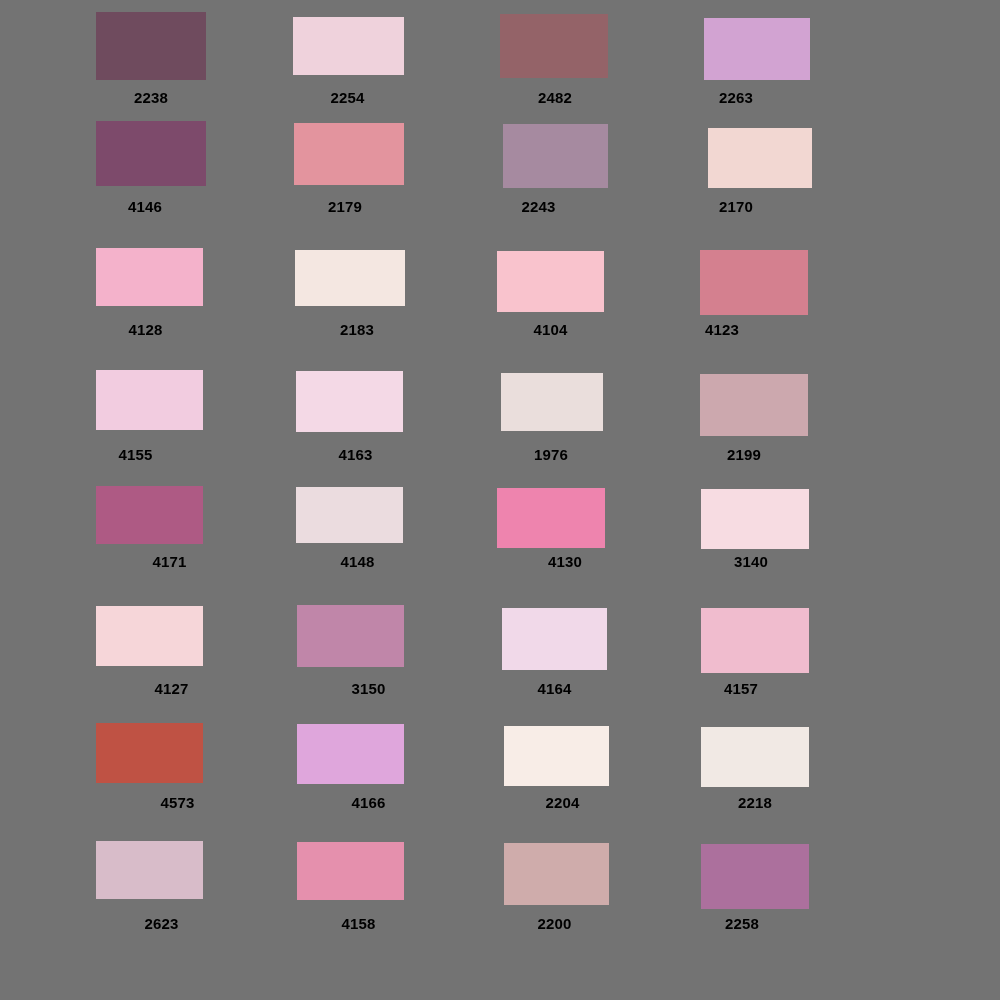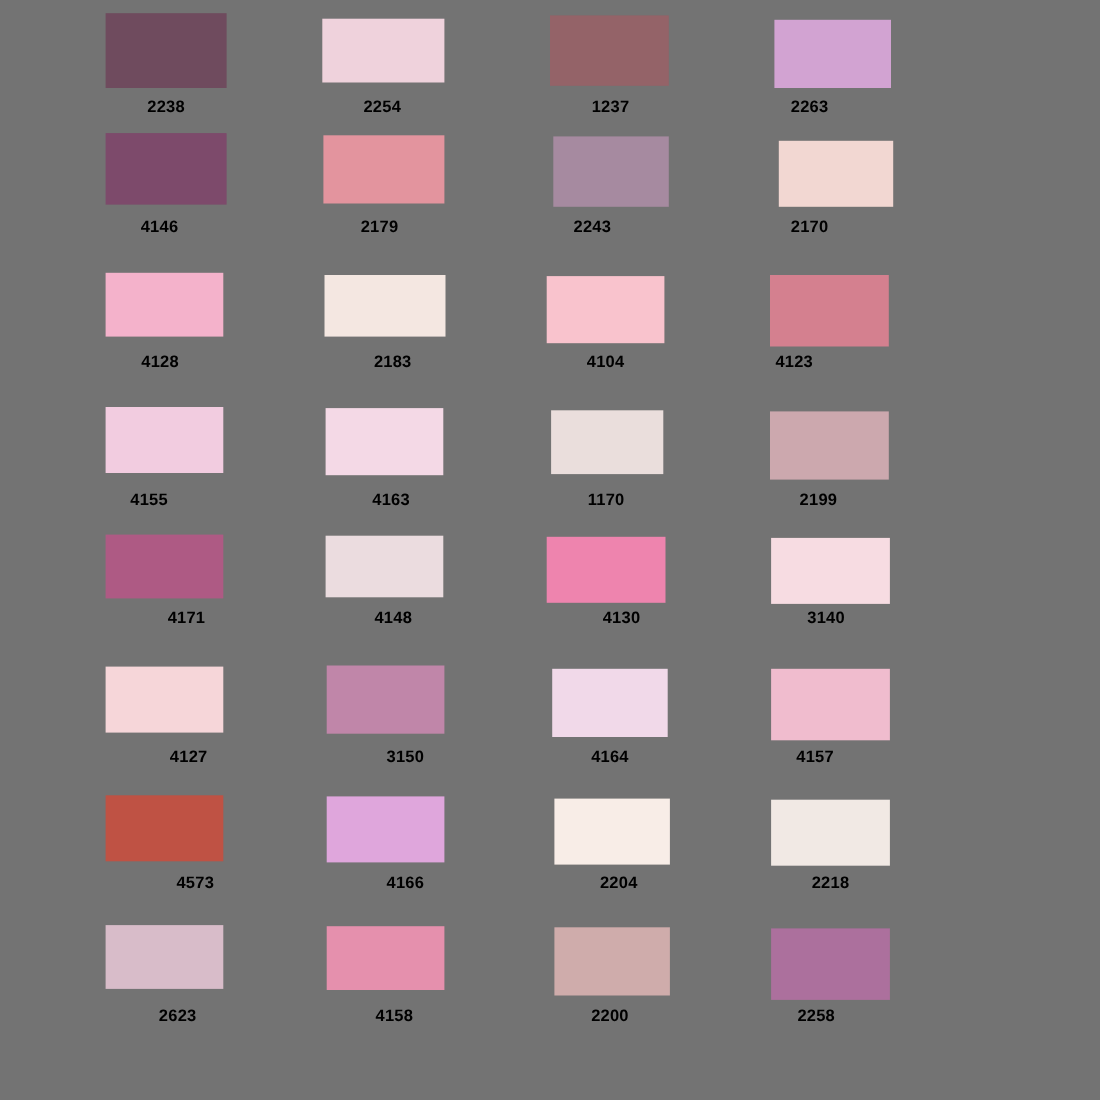--- a/index.html
+++ b/index.html
@@ -51,21 +51,21 @@
     <div class="swatch-cell" style="left: 0px; top: 0px;">
       <div class="swatch-chip" style="left: 96px; top: 12px; width: 110px; height: 68px; background: rgb(111, 75, 94);"></div>
       <div class="swatch-label" style="left: 96px; top: 90px; width: 110px; color: rgb(0, 0, 0);">2238</div>
     </div>
     <div class="swatch-cell" style="left: 0px; top: 0px;">
       <div class="swatch-chip" style="left: 293px; top: 17px; width: 111px; height: 58px; background: rgb(239, 210, 220);"></div>
       <div class="swatch-label" style="left: 292px; top: 90px; width: 111px; color: rgb(0, 0, 0);">2254</div>
     </div>
     <div class="swatch-cell" style="left: 0px; top: 0px;">
       <div class="swatch-chip" style="left: 500px; top: 14px; width: 108px; height: 64px; background: rgb(148, 99, 104);"></div>
-      <div class="swatch-label" style="left: 501px; top: 90px; width: 108px; color: rgb(0, 0, 0);">1237</div>
+      <div class="swatch-label" style="left: 501px; top: 90px; width: 108px; color: rgb(0, 0, 0);">2482</div>
     </div>
     <div class="swatch-cell" style="left: 0px; top: 0px;">
       <div class="swatch-chip" style="left: 704px; top: 18px; width: 106px; height: 62px; background: rgb(210, 163, 210);"></div>
       <div class="swatch-label" style="left: 683px; top: 90px; width: 106px; color: rgb(0, 0, 0); text-align: center;">2263</div>
     </div>
     <div class="swatch-cell" style="left: 0px; top: 0px;">
       <div class="swatch-chip" style="left: 96px; top: 121px; width: 110px; height: 65px; background: rgb(125, 74, 107);"></div>
       <div class="swatch-label" style="left: 90px; top: 199px; width: 110px; color: rgb(0, 0, 0);">4146</div>
     </div>
     <div class="swatch-cell" style="left: 0px; top: 0px;">
@@ -99,21 +99,21 @@
     <div class="swatch-cell" style="left: 0px; top: 0px;">
       <div class="swatch-chip" style="left: 96px; top: 370px; width: 107px; height: 60px; background: rgb(242, 204, 224);"></div>
       <div class="swatch-label" style="left: 82px; top: 447px; width: 107px; color: rgb(0, 0, 0);">4155</div>
     </div>
     <div class="swatch-cell" style="left: 0px; top: 0px;">
       <div class="swatch-chip" style="left: 296px; top: 371px; width: 107px; height: 61px; background: rgb(244, 217, 230);"></div>
       <div class="swatch-label" style="left: 302px; top: 447px; width: 107px; color: rgb(0, 0, 0); text-align: center;">4163</div>
     </div>
     <div class="swatch-cell" style="left: 0px; top: 0px;">
       <div class="swatch-chip" style="left: 501px; top: 373px; width: 102px; height: 58px; background: rgb(234, 222, 220);"></div>
-      <div class="swatch-label" style="left: 500px; top: 447px; width: 102px; color: rgb(0, 0, 0);">1170</div>
+      <div class="swatch-label" style="left: 500px; top: 447px; width: 102px; color: rgb(0, 0, 0);">1976</div>
     </div>
     <div class="swatch-cell" style="left: 0px; top: 0px;">
       <div class="swatch-chip" style="left: 700px; top: 374px; width: 108px; height: 62px; background: rgb(204, 168, 174);"></div>
       <div class="swatch-label" style="left: 690px; top: 447px; width: 108px; color: rgb(0, 0, 0);">2199</div>
     </div>
     <div class="swatch-cell" style="left: 0px; top: 0px;">
       <div class="swatch-chip" style="left: 96px; top: 486px; width: 107px; height: 58px; background: rgb(174, 90, 132);"></div>
       <div class="swatch-label" style="left: 116px; top: 554px; width: 107px; color: rgb(0, 0, 0);">4171</div>
     </div>
     <div class="swatch-cell" style="left: 0px; top: 0px;">

